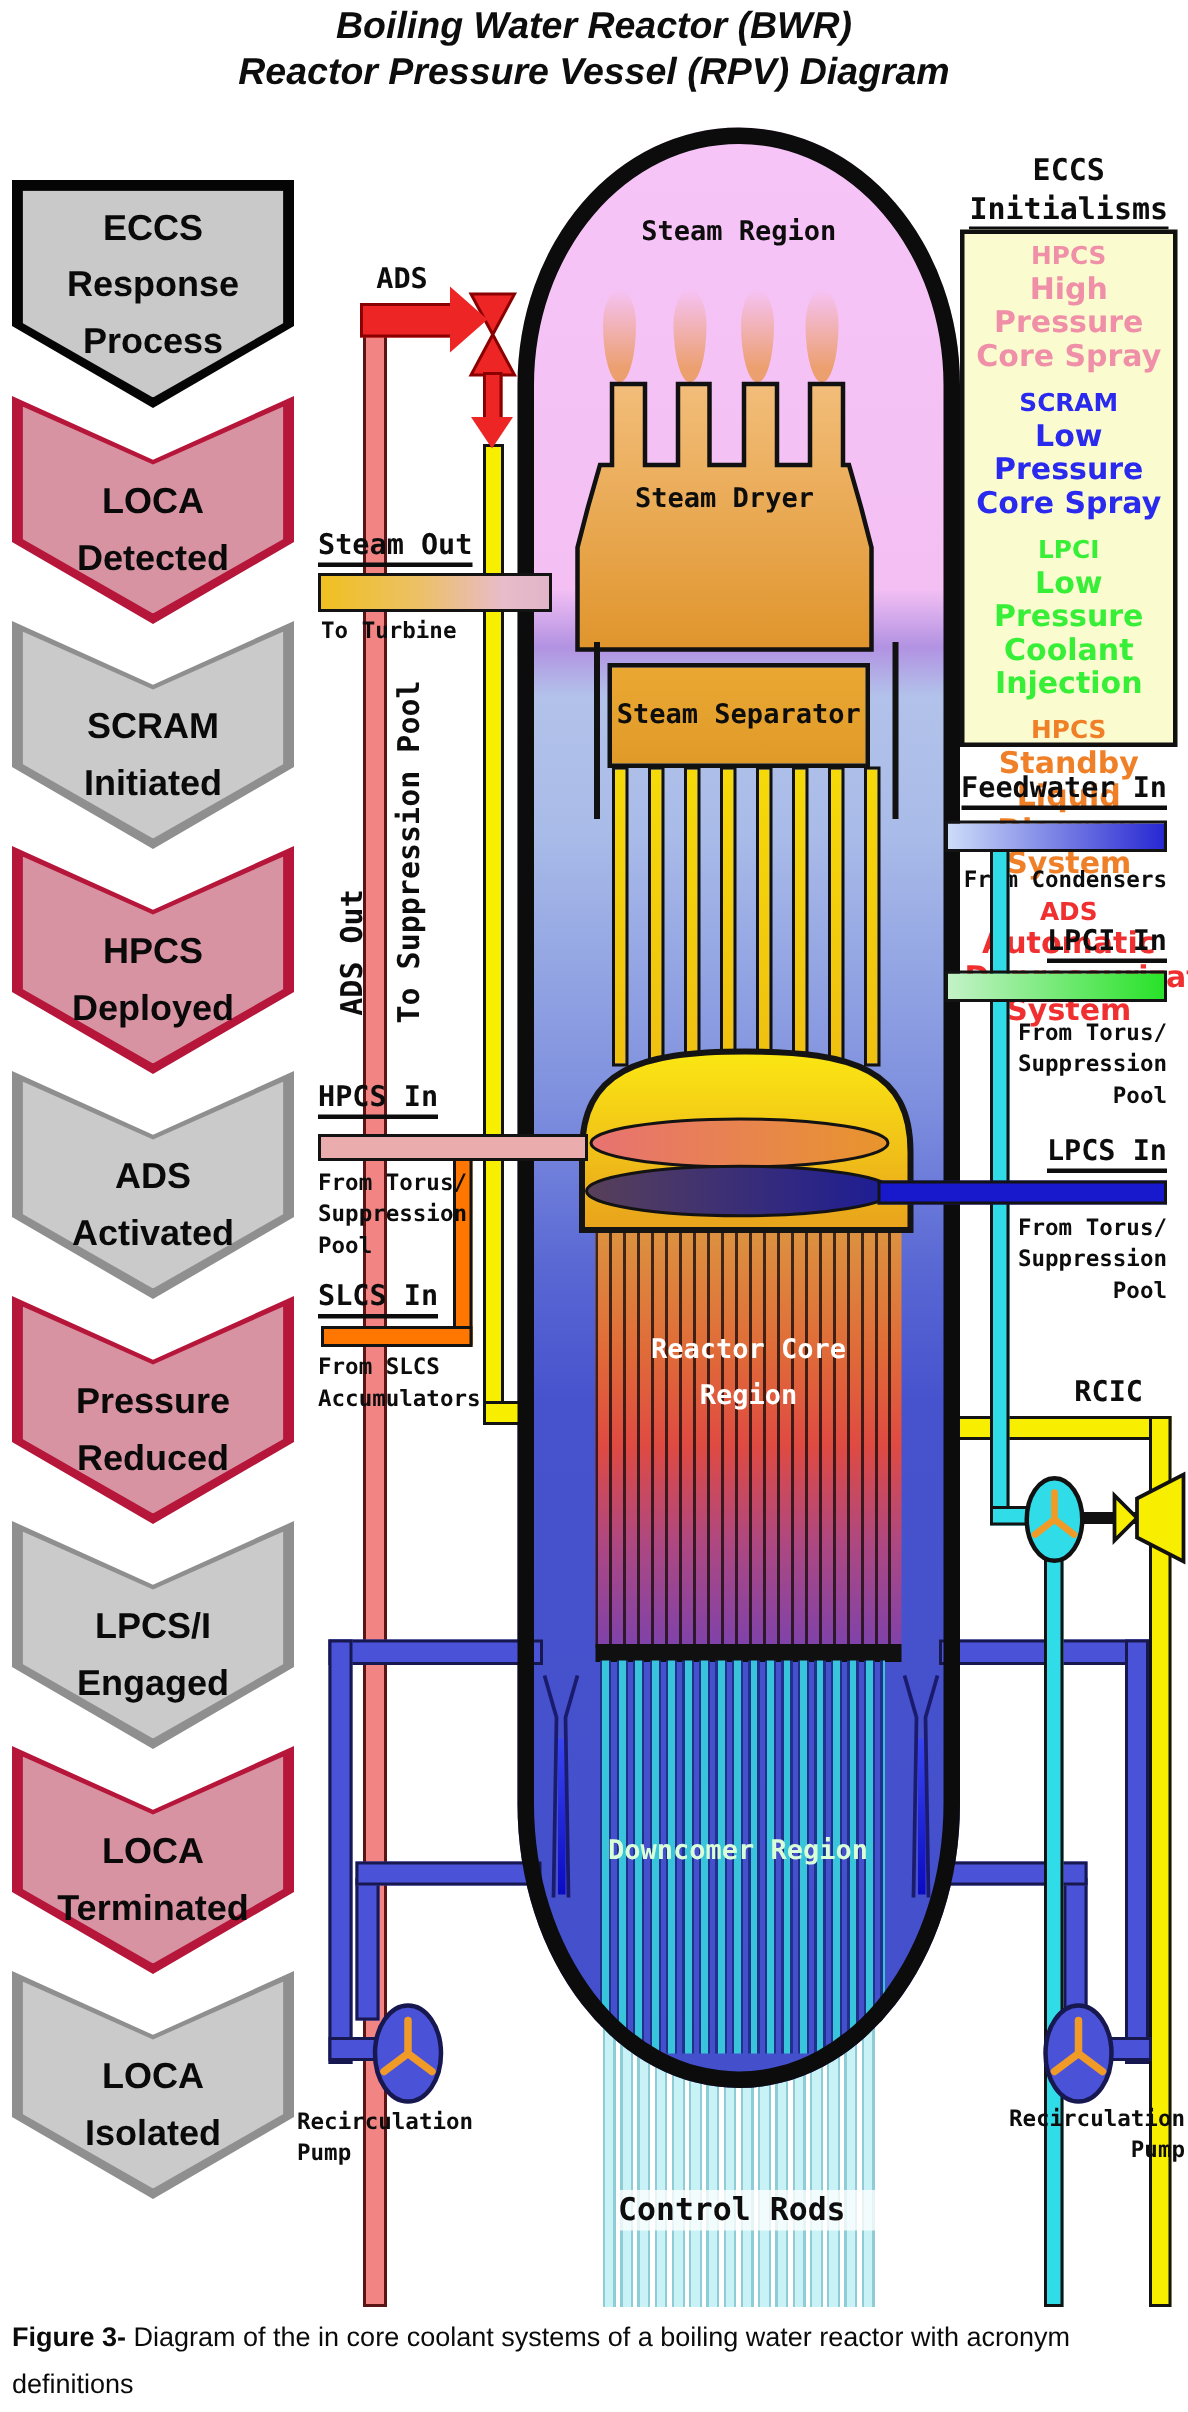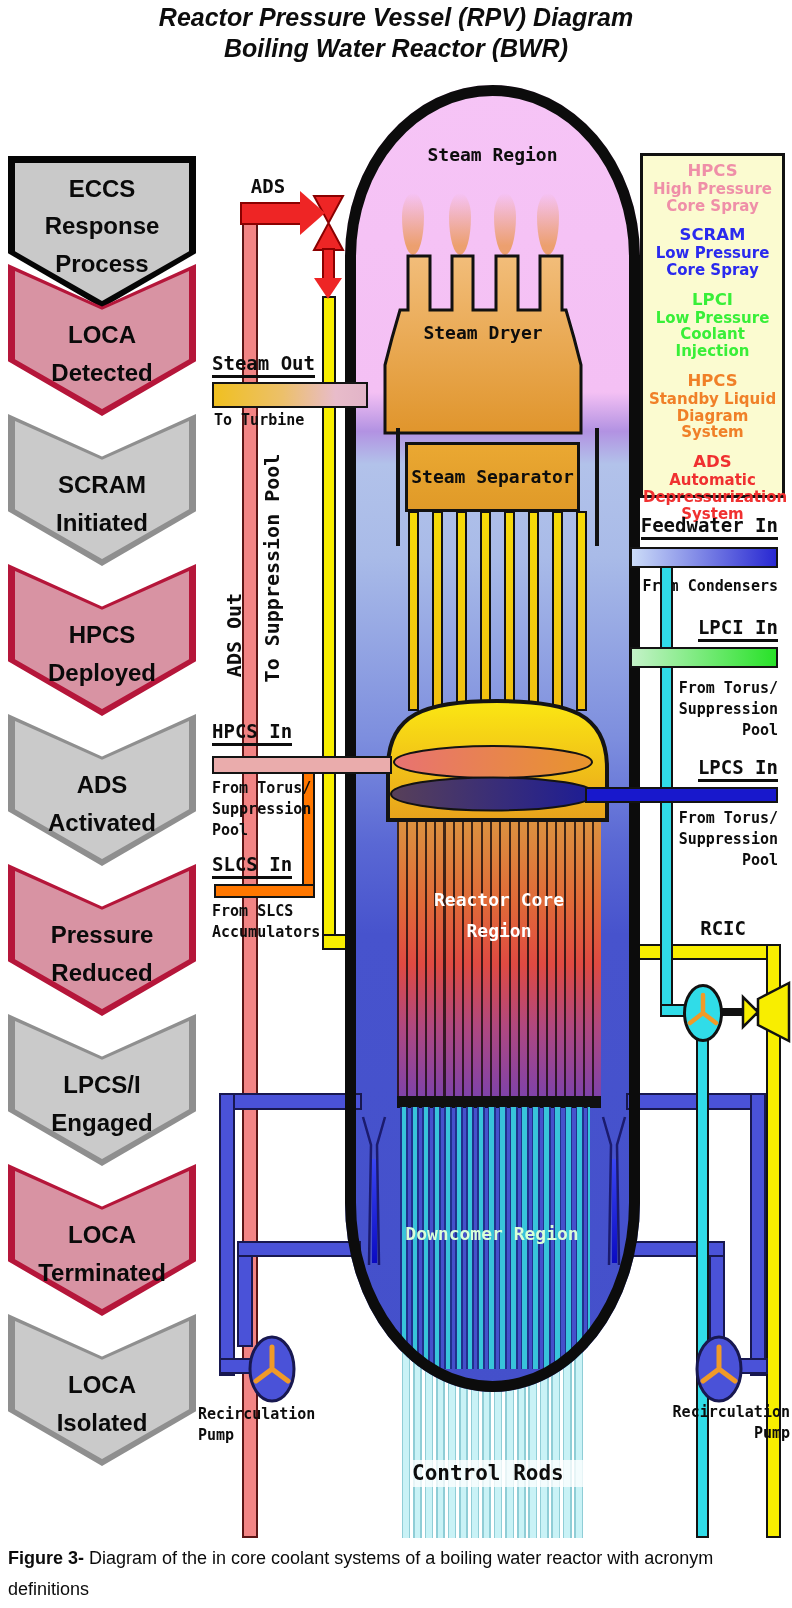--- a/index.html
+++ b/index.html
@@ -78,45 +78,45 @@
   .bluep{background:var(--c-loop);border-color:#181850;z-index:6;}
   #shaft{left:720px;top:1008px;width:70px;height:8px;background:#111;z-index:8;}
 
   
   #legend-head{left:640px;top:100px;width:145px;z-index:3;font:bold 20px/1.3 "DejaVu Sans Mono",monospace;text-align:center;}
   #legend-head .u2{border-bottom:2.5px solid #0d0d0d;}
   #legend-box{left:640px;top:153px;width:145px;height:345px;z-index:3;box-sizing:border-box;
     border:3px solid #111;background:#fbfbd0;padding-top:5px;}
   .lg-entry{text-align:center;font-family:"DejaVu Sans",sans-serif;font-weight:bold;margin-bottom:11px;white-space:pre-line;}
   .lg-acr{font-size:16.5px;line-height:1.2;}
-  .lg-full{font-size:15px;line-height:1.12;}
+  .lg-full{font-size:20px;line-height:1.12;}
 
   
   .lbl{position:absolute;z-index:13;font:bold 19px/1.2 "DejaVu Sans Mono",monospace;}
   .sub{position:absolute;font:bold 15px/1.4 "DejaVu Sans Mono",monospace;z-index:4;}
   .subhi{z-index:13;}
   .vert{position:absolute;z-index:13;font:bold 20px/1 "DejaVu Sans Mono",monospace;transform:rotate(-90deg);text-align:center;}
   #control-rods-label{left:412px;top:1460px;width:178px;z-index:12;font:bold 21px/1.3 "DejaVu Sans Mono",monospace;
     background:rgba(255,255,255,.78);}
   .below-stripes{position:absolute;left:402px;top:1290px;width:184px;height:248px;z-index:1;
     background:repeating-linear-gradient(90deg,#8fcdd6 0 1.5px,#c9f2f6 1.5px 7px,#8fcdd6 7px 8.5px,#ffffff 8.5px 11.5px);}
   svg{position:absolute;overflow:visible;}
 </style>
 </head>
 <body>
 
 <div id="stage">
 
   <div class="abs" id="title">
+    <div>Boiling Water Reactor (BWR)</div>
     <div>Reactor Pressure Vessel (RPV) Diagram</div>
-    <div>Boiling Water Reactor (BWR)</div>
   </div>
 
   <div class="abs" id="flowchart">
-      <div class="chev head" style="top: 120px; margin-top: 36px;">
+      <div class="chev head" style="top: 120px;">
         <div class="outer" style="background: rgb(5, 5, 5);"></div>
         <div class="inner" style="background: rgb(201, 201, 201);"></div>
         <div class="txt">ECCS Response
 Process</div>
       </div>
       <div class="chev arrow" style="top: 264px;">
         <div class="outer" style="background: rgb(181, 22, 58);"></div>
         <div class="inner" style="background: rgb(216, 147, 163);"></div>
         <div class="txt">LOCA
 Detected</div>
@@ -285,21 +285,21 @@
   <div class="sub rgt pre" style="left:600px;top:678px;width:178px">From Torus/
 Suppression
 Pool</div>
 
   <div class="lbl rgt" style="left:600px;top:756px;width:178px"><span class="und">LPCS In</span></div>
   <div class="pipe" id="lpcs-pipe"></div>
   <div class="sub rgt pre" style="left:600px;top:808px;width:178px">From Torus/
 Suppression
 Pool</div>
 
-  <div class="lbl rgt" style="left:568px;top:917px;width:178px">RCIC</div>
+  <div class="lbl rgt" style="left:584px;top:917px;width:178px">RCIC</div>
   <div class="pipe" id="rcic-h"></div>
   <div class="pipe" id="rcic-v"></div>
 
   <div class="pipe cyan" id="cyan-v1"></div>
   <div class="pipe cyan" id="cyan-stub"></div>
   <div class="pipe cyan" id="cyan-v2"></div>
 
   <div class="abs" id="shaft"></div>
   <svg class="abs" style="left:741px;top:981px;z-index:8" width="51" height="64">
     <path d="M2,16 L2,46 L17,31 Z" fill="#f8ee00" stroke="#111" stroke-width="2.5"></path>
@@ -330,20 +330,24 @@
     <ellipse cx="24" cy="34" rx="22" ry="32" fill="#4a52d8" stroke="#181850" stroke-width="3"></ellipse>
     <path d="M24,34 L24,12 M24,34 L8,46 M24,34 L40,46" stroke="#f09a28" stroke-width="5" stroke-linecap="round" fill="none"></path>
   </svg>
   <div class="sub subhi" style="left:198px;top:1404px;width:160px">Recirculation Pump</div>
   <div class="sub subhi rgt" style="left:630px;top:1402px;width:160px">Recirculation Pump</div>
 
   <div class="abs" id="vessel-border"></div>
 
   <div class="abs" id="control-rods-label">Control Rods</div>
 
+  <div class="abs" id="legend-head">
+    <div>ECCS</div>
+    <div><span class="u2">Initialisms</span></div>
+  </div>
   <div class="abs" id="legend-box">
       <div class="lg-entry" style="color: rgb(239, 143, 168);"><div class="lg-acr">HPCS</div><div class="lg-full">High Pressure
 Core Spray</div></div>
       <div class="lg-entry" style="color: rgb(42, 42, 238);"><div class="lg-acr">SCRAM</div><div class="lg-full">Low Pressure
 Core Spray</div></div>
       <div class="lg-entry" style="color: rgb(56, 239, 56);"><div class="lg-acr">LPCI</div><div class="lg-full">Low Pressure
 Coolant Injection</div></div>
       <div class="lg-entry" style="color: rgb(240, 128, 40);"><div class="lg-acr">HPCS</div><div class="lg-full">Standby Liquid
 Diagram System</div></div>
       <div class="lg-entry" style="color: rgb(240, 48, 48);"><div class="lg-acr">ADS</div><div class="lg-full">Automatic

